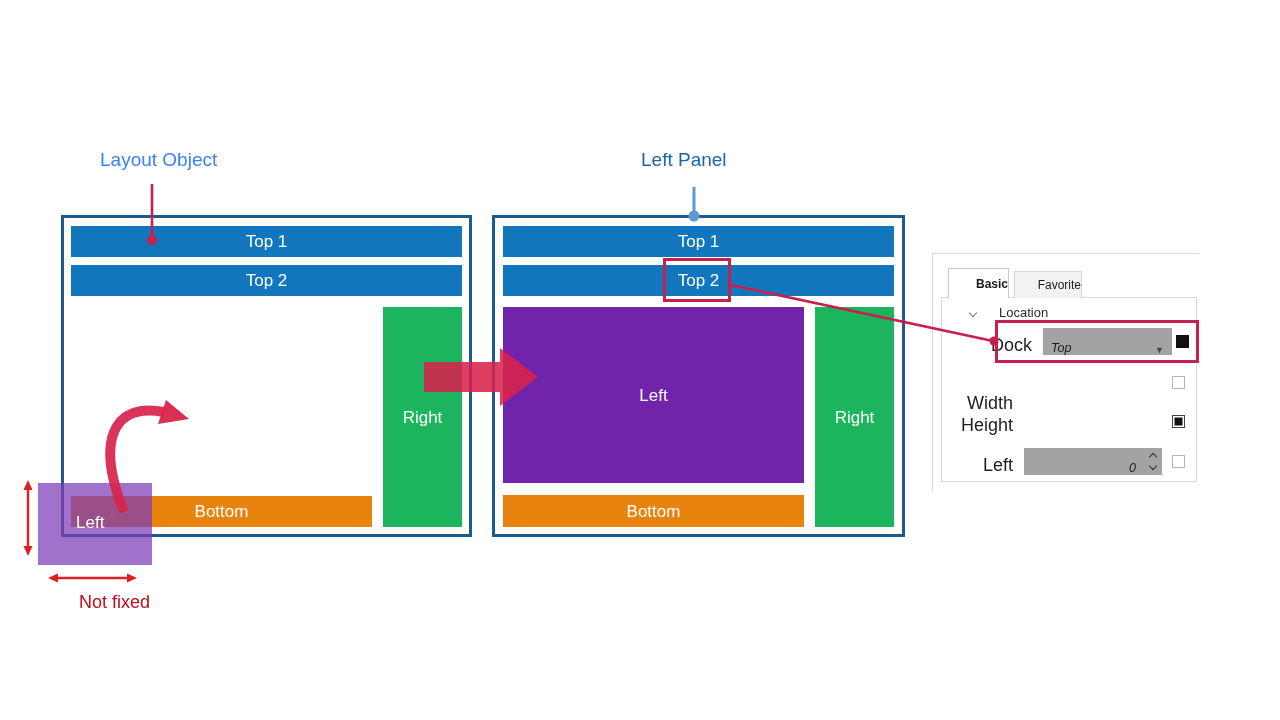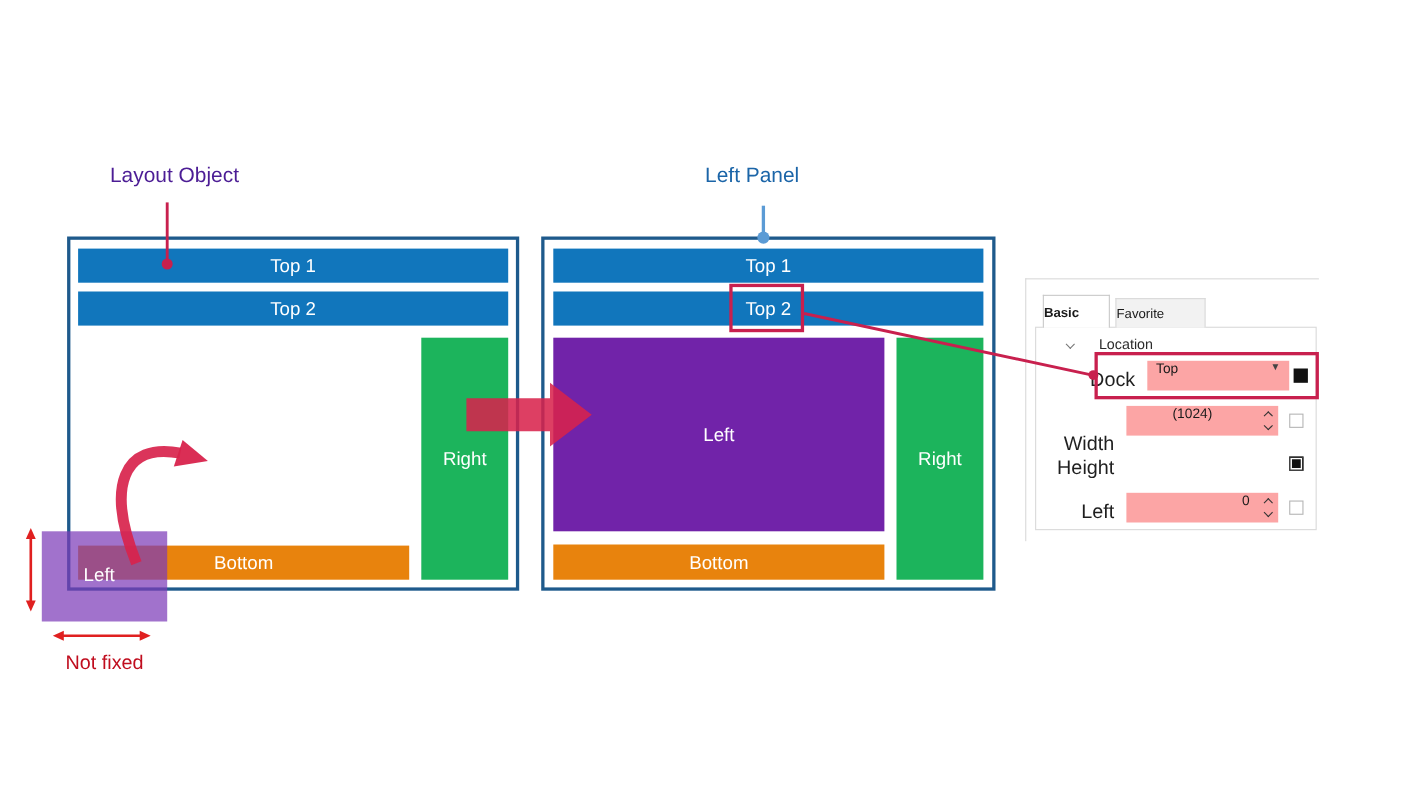--- a/index.html
+++ b/index.html
@@ -15,47 +15,47 @@
   .bar-orange{background:#e8830d;}
   .bar-purple{background:#7123a9;}
 
   
   .float-left-box{position:absolute;left:38px;top:483px;width:114px;height:82px;
        background:rgba(125,60,185,0.72);z-index:3;}
   .float-left-box .lbl{position:absolute;left:38px;top:30px;color:#fff;font-size:17px;}
 
   
   .title{position:absolute;font-size:19px;white-space:nowrap;}
-  .title-red{color:#4c1d95;}
+  .title-red{color:#3b82f6;}
   .title-blue{color:#1b65a8;}
-  .notfixed{position:absolute;left:40px;top:592px;width:110px;text-align:center;
+  .notfixed{position:absolute;left:40px;top:592px;width:110px;text-align:right;
        color:#c00d1e;font-size:18px;}
 
   
   .hibox{position:absolute;border:3px solid #c8204e;box-sizing:border-box;z-index:6;background:transparent;}
 
   
   #overlay{position:absolute;left:0;top:0;z-index:5;pointer-events:none;}
 
   
   .props{position:absolute;left:932px;top:253px;width:266px;height:238px;
        border-top:1px solid #d9d9d9;border-left:1px solid #d9d9d9;background:#fff;z-index:2;}
-  .tab{position:absolute;box-sizing:border-box;display:flex;align-items:center;justify-content:flex-start;
+  .tab{position:absolute;box-sizing:border-box;display:flex;align-items:center;justify-content:flex-end;
        font-size:12px;color:#1a1a1a;cursor:default;}
   .tab-basic{left:948px;top:268px;width:61px;height:30px;background:#fff;
        border:1px solid #c9c9c9;border-bottom:none;font-weight:bold;z-index:4;}
-  .tab-favorite{left:1014px;top:271px;width:82px;height:27px;background:#f2f2f2;
+  .tab-favorite{left:1014px;top:271px;width:68px;height:27px;background:#f2f2f2;
        border:1px solid #d9d9d9;border-bottom:none;z-index:3;}
   .props-content{position:absolute;left:941px;top:297px;width:256px;height:185px;
        border:1px solid #d9d9d9;background:#fff;box-sizing:border-box;z-index:2;}
   .sect-header{position:absolute;left:970px;top:305px;display:flex;align-items:center;gap:23px;
        font-size:13px;color:#2b2b2b;z-index:3;}
   .plabel{position:absolute;font-size:18px;color:#1f1f1f;text-align:right;z-index:3;}
-  .pfield{position:absolute;height:27px;background:#fca5a5;display:flex;align-items:flex-start;
-       box-sizing:border-box;z-index:3;font-size:12.5px;color:#1a1a1a;}
+  .pfield{position:absolute;height:27px;background:#a3a3a3;display:flex;align-items:flex-end;
+       box-sizing:border-box;z-index:3;font-size:12.5px;color:#1a1a1a;font-style:italic;}
   .dropdown{left:1043px;width:129px;padding:0 8px;justify-content:space-between;}
   .spinfield{left:1024px;width:138px;}
   .spinfield .val{flex:1;}
   .val-center{text-align:center;}
   .val-right{text-align:right;padding-right:8px;}
   .spincol{width:18px;height:100%;display:flex;flex-direction:column;align-items:center;justify-content:center;gap:3px;}
   .chev{width:6px;height:6px;box-sizing:border-box;display:inline-block;}
   .chev-up{border-left:1.6px solid #333;border-top:1.6px solid #333;transform:rotate(45deg);}
   .chev-down{border-right:1.6px solid #333;border-bottom:1.6px solid #333;transform:rotate(45deg);}
   .chev-grey{border-color:#777;}
@@ -127,27 +127,20 @@
   </div>
 
   <div class="plabel" style="left:950px;top:335px;width:82px;">Dock</div>
   <div class="pfield dropdown" style="top:328px;">
     <span>Top</span>
     <span class="dd-arrow">▼</span>
   </div>
   <div class="sq sq-solid" style="left:1176px;top:335px;"></div>
 
   <div class="plabel" style="left:930px;top:393px;width:83px;">Width</div>
-  <div class="pfield spinfield" style="top:369px;">
-    <span class="val val-center">(1024)</span>
-    <span class="spincol">
-      <span class="chev chev-up"></span>
-      <span class="chev chev-down"></span>
-    </span>
-  </div>
   <div class="sq sq-empty" style="left:1172px;top:376px;"></div>
 
   <div class="plabel" style="left:930px;top:415px;width:83px;">Height</div>
   <div class="sq sq-filled" style="left:1172px;top:415px;"></div>
 
   <div class="plabel" style="left:930px;top:455px;width:83px;">Left</div>
   <div class="pfield spinfield" style="top:448px;">
     <span class="val val-right">0</span>
     <span class="spincol">
       <span class="chev chev-up"></span>

